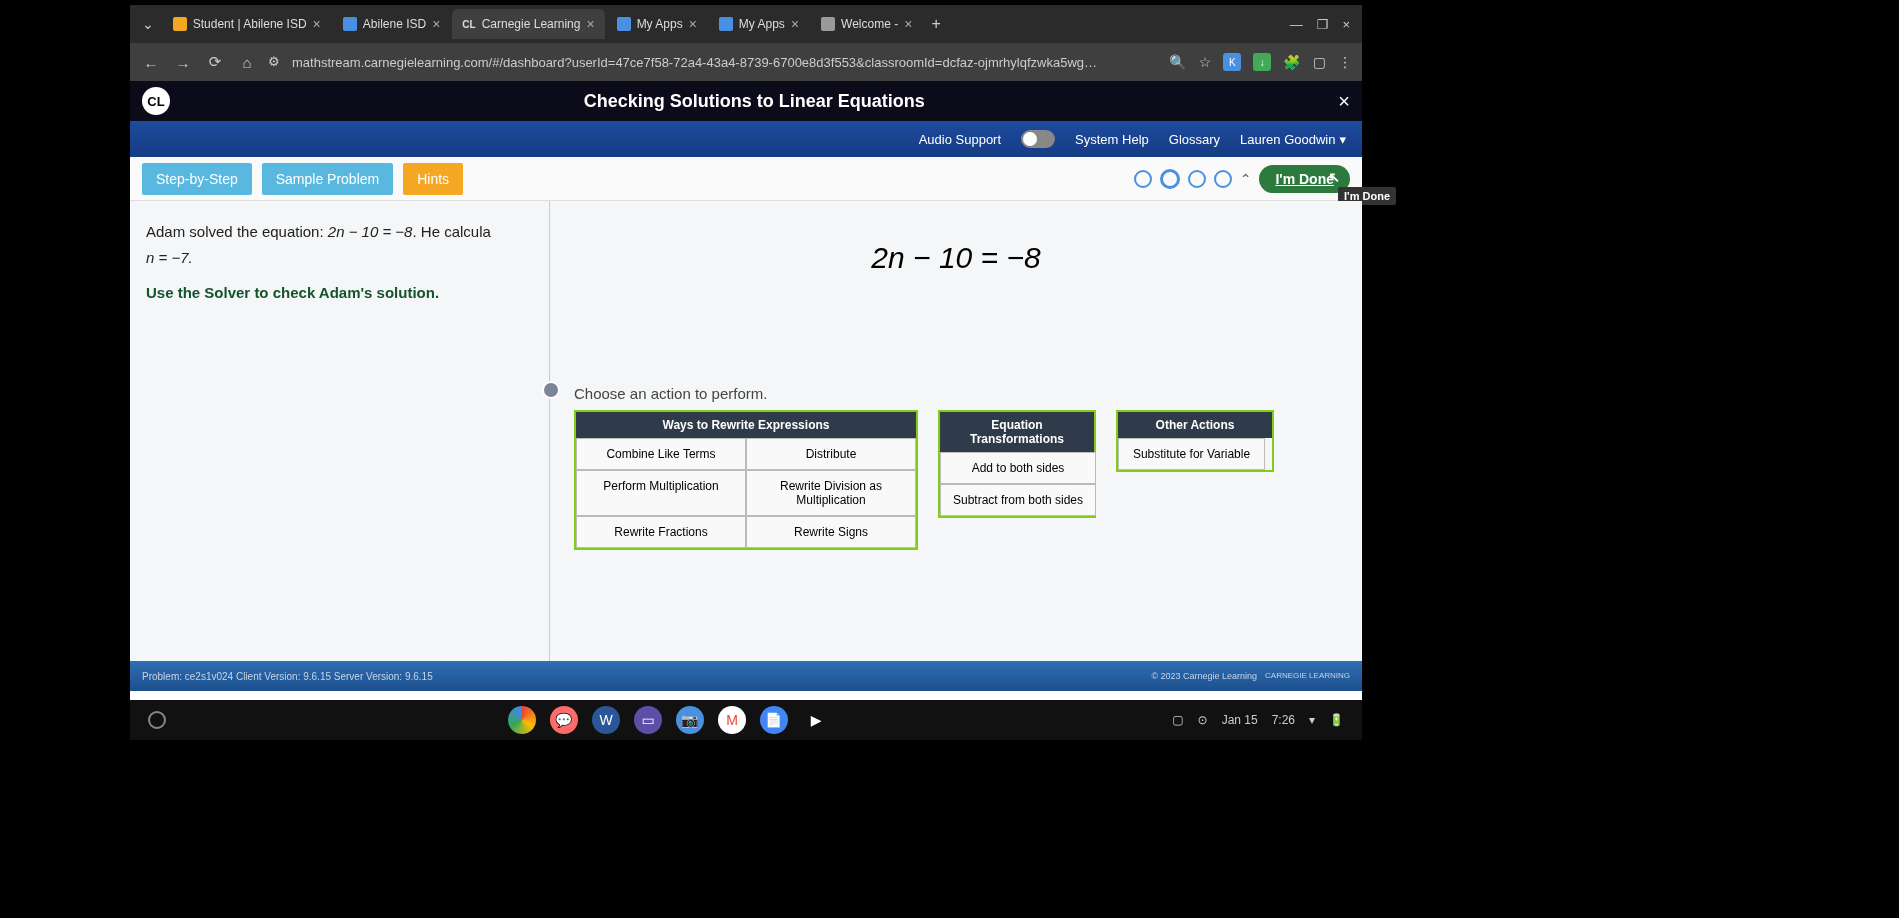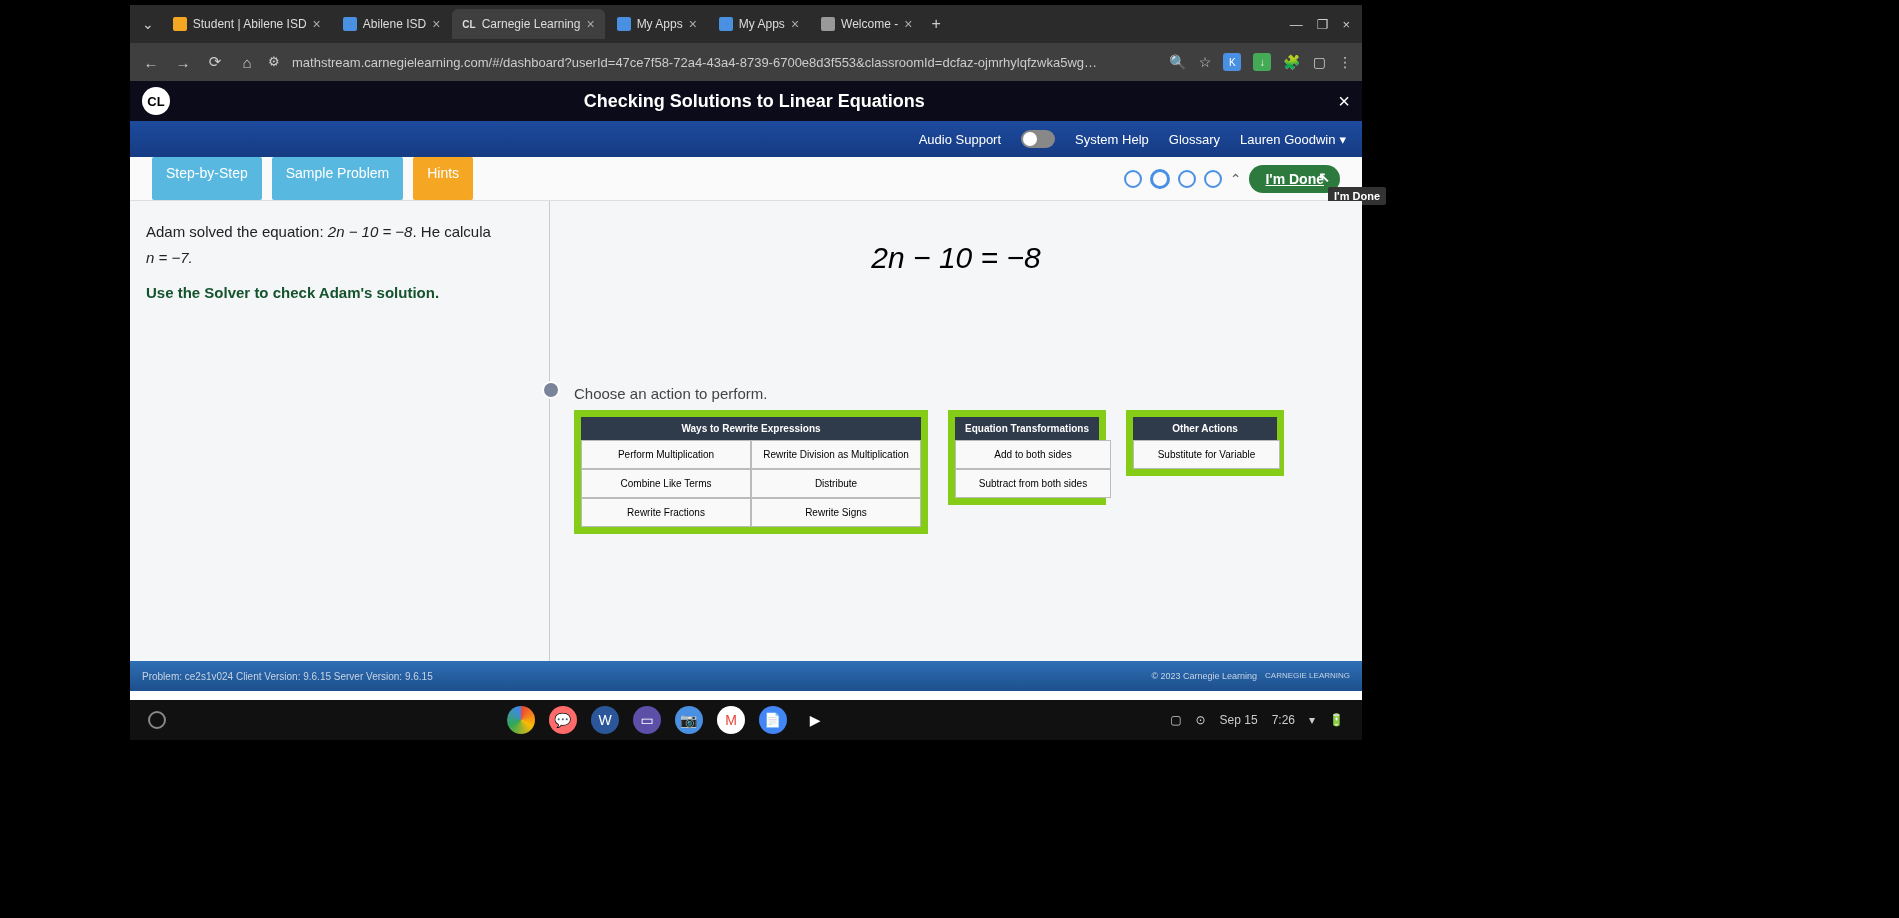--- a/index.html
+++ b/index.html
@@ -33,21 +33,21 @@
 .header-close { color: #fff; font-size: 20px; cursor: pointer; }
 
 
 .nav-bar { background: linear-gradient(#1e4b9e, #153b82); height: 36px; display: flex; align-items: center; justify-content: flex-end; gap: 20px; padding: 0 16px; color: #fff; font-size: 13px; }
 .audio-toggle { display: flex; align-items: center; gap: 20px; }
 .toggle { width: 34px; height: 18px; background: #888; border-radius: 9px; position: relative; }
 .toggle::after { content: ""; position: absolute; width: 14px; height: 14px; background: #fff; border-radius: 50%; top: 2px; left: 2px; }
 .user-menu { display: flex; align-items: center; gap: 4px; cursor: pointer; }
 
 
-.toolbar { background: #fafafa; height: 44px; display: flex; padding: 0 22px; gap: 10px; border-bottom: 1px solid #ddd; }
+.toolbar { background: #fafafa; height: 44px; display: flex; align-items: center; padding: 0 12px; gap: 10px; border-bottom: 1px solid #ddd; }
 .tool-btn { background: #58b8e0; color: #fff; padding: 8px 14px; font-size: 14px; border-radius: 2px; cursor: pointer; }
 .tool-btn.hints { background: #f5a623; }
 .progress { margin-left: auto; display: flex; align-items: center; gap: 8px; }
 .prog-circle { width: 18px; height: 18px; border: 2px solid #4a90e2; border-radius: 50%; }
 .prog-circle.active { border-width: 3px; width: 20px; height: 20px; }
 .prog-caret { color: #666; font-size: 14px; }
 .done-btn { background: #2d7a3e; color: #fff; padding: 6px 16px; border-radius: 14px; font-size: 14px; text-decoration: underline; cursor: pointer; position: relative; font-weight: bold; }
 .cursor-tip { position: absolute; top: 22px; right: -46px; background: #333; color: #fff; font-size: 11px; padding: 3px 6px; border-radius: 2px; white-space: nowrap; }
 
 
@@ -56,21 +56,21 @@
 .problem-text { line-height: 1.7; }
 .problem-text .math { font-style: italic; }
 .instruction { color: #14532d; font-weight: 600; margin-top: 14px; }
 .drag-handle { position: absolute; left: 412px; top: 180px; width: 18px; height: 18px; background: #7a8599; border-radius: 50%; border: 2px solid #fff; }
 
 .right-panel { flex: 1; padding: 20px 24px; position: relative; }
 .equation { font-size: 30px; font-style: italic; text-align: center; margin-top: 20px; margin-bottom: 110px; }
 
 .action-prompt { color: #444; font-size: 15px; margin-bottom: 8px; }
 .action-row { display: flex; gap: 20px; align-items: flex-start; }
-.action-table { border: 7px solid #84cc16; font-size: 10px; }
+.action-table { border: 2px solid #84cc16; font-size: 12px; }
 .action-table .thead { background: #2f3a4a; color: #fff; text-align: center; padding: 6px; font-weight: 600; }
 .action-table .trow { display: flex; }
 .action-table .tcell { border: 1px solid #bbb; padding: 8px 10px; text-align: center; cursor: pointer; background: #f9f9f9; }
 .rewrite .tcell { width: 170px; }
 .transform { width: 158px; }
 .transform .tcell { width: 156px; }
 .other { width: 158px; }
 .other .tcell { width: 147px; }
 
 
@@ -197,26 +197,26 @@
     </div>
     <div class="drag-handle"></div>
 
     <div class="right-panel">
       <div class="equation">2n − 10 = −8</div>
       <div class="action-prompt">Choose an action to perform.</div>
       <div class="action-row">
         <div class="action-table rewrite">
           <div class="thead">Ways to Rewrite Expressions</div>
           <div class="trow">
+              <div class="tcell">Combine Like Terms</div>
+              <div class="tcell">Distribute</div>
+            </div>
+          <div class="trow">
               <div class="tcell">Perform Multiplication</div>
               <div class="tcell">Rewrite Division as Multiplication</div>
-            </div>
-          <div class="trow">
-              <div class="tcell">Combine Like Terms</div>
-              <div class="tcell">Distribute</div>
             </div>
           <div class="trow">
               <div class="tcell">Rewrite Fractions</div>
               <div class="tcell">Rewrite Signs</div>
             </div>
         </div>
         <div class="action-table transform">
           <div class="thead">Equation Transformations</div>
           <div class="tcell">Add to both sides</div>
           <div class="tcell">Subtract from both sides</div>
@@ -244,18 +244,18 @@
     <div class="shelf-app" style="background:#2b579a">W</div>
     <div class="shelf-app" style="background:#5b4fa8">▭</div>
     <div class="shelf-app" style="background:#4a90e2">📷</div>
     <div class="shelf-app" style="background:#fff;color:#ea4335">M</div>
     <div class="shelf-app" style="background:#4285f4">📄</div>
     <div class="shelf-app" style="background:transparent">▶</div>
   </div>
   <div class="shelf-right">
     <span>▢</span>
     <span>⊙</span>
-    <span>Sep 15</span>
+    <span>Jan 15</span>
     <span>7:26</span>
     <span>▾</span>
     <span>🔋</span>
   </div>
 </div>
 
 </body></html>

